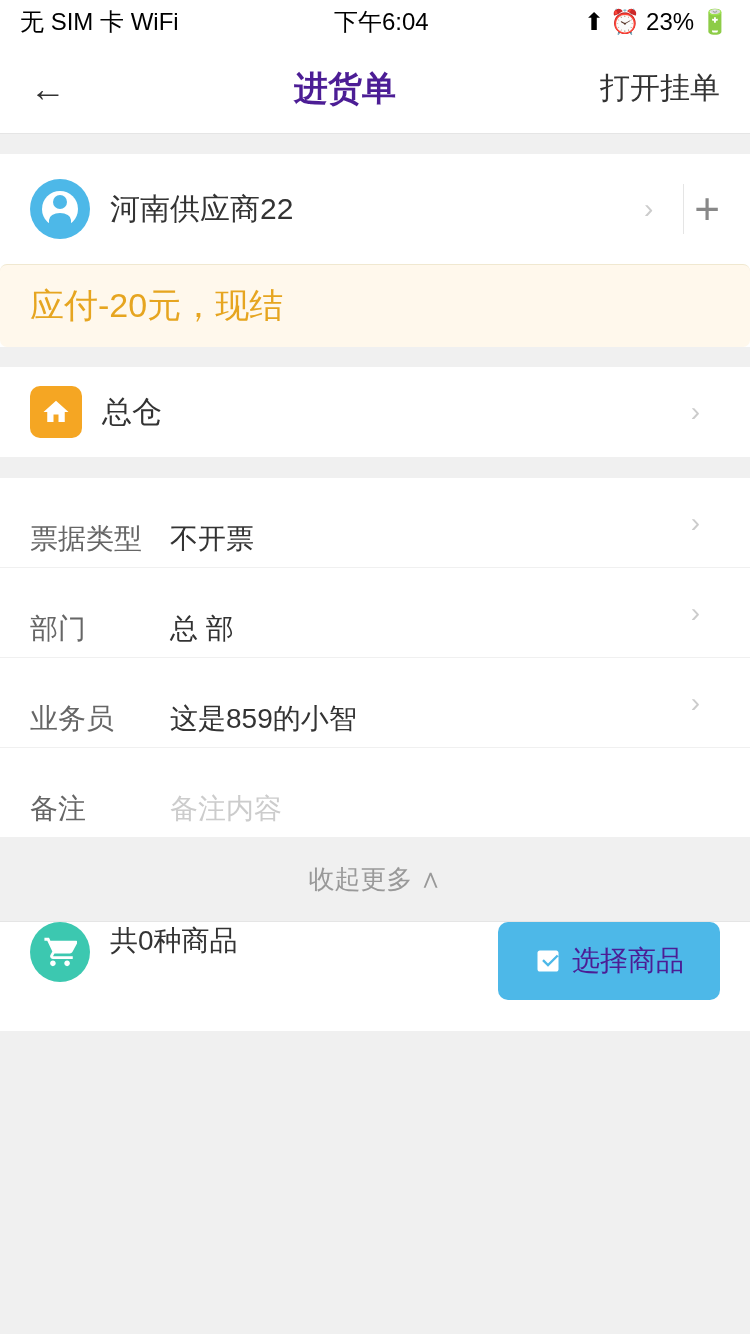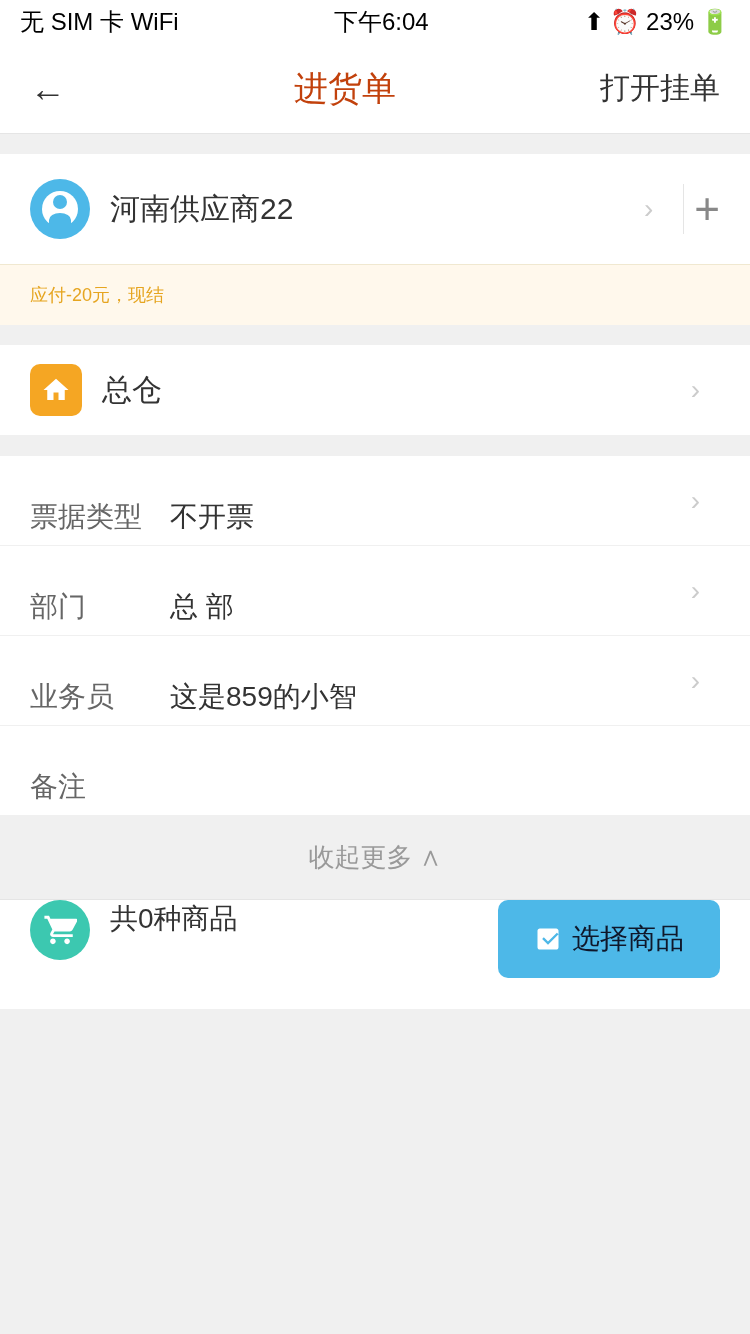--- a/index.html
+++ b/index.html
@@ -38,22 +38,22 @@
       border-bottom: 1px solid #e5e5e5;
     }
     .nav-back {
       font-size: 36px;
       color: #333;
       cursor: pointer;
       width: 60px;
     }
     .nav-title {
       font-size: 34px;
-      font-weight: 400;
-      color: #c2410c;
+      font-weight: 700;
+      color: #4c1d95;
     }
     .nav-action {
       font-size: 30px;
       color: #333;
       cursor: pointer;
     }
 
     
     .section-gap {
       height: 20px;
@@ -134,23 +134,24 @@
       width: 1px;
       height: 50px;
       background: #e5e5e5;
       margin: 0 10px;
     }
 
     
     .notice-bar {
       background: #fff8ec;
       padding: 18px 30px;
-      font-size: 18px;
+      font-size: 34px;
       color: #e6a520;
       border-top: 1px solid #f0e8d0;
+      border-radius: 7px;
     }
 
     
     .form-row {
       display: flex;
       align-items: center;
       padding: 0 30px;
       height: 90px;
       background: #fff;
       border-top: 1px solid #f0f0f0;
@@ -230,21 +231,21 @@
       margin-right: 20px;
       flex-shrink: 0;
     }
     .product-count {
       flex: 1;
       font-size: 28px;
       color: #333;
     }
     .select-btn {
       background: #4db8e8;
-      color: #0f172a;
+      color: #4c1d95;
       border-radius: 10px;
       padding: 20px 36px;
       font-size: 28px;
       display: flex;
       align-items: center;
       gap: 10px;
       cursor: pointer;
     }
 
     .gray-bottom {
@@ -314,20 +315,21 @@
     <div class="form-row-value">总 部</div>
     <span class="chevron-right">›</span>
   </div>
   <div class="form-row">
     <div class="form-row-label">业务员</div>
     <div class="form-row-value">这是859的小智</div>
     <span class="chevron-right">›</span>
   </div>
   <div class="form-row">
     <div class="form-row-label">备注</div>
+    <div class="form-row-value placeholder">备注内容</div>
   </div>
 </div>
 
 <div class="collapse-row">
   <span>收起更多 ∧</span>
 </div>
 
 <div class="bottom-bar">
   <div class="product-icon">
     <svg width="34" height="34" viewBox="0 0 24 24" fill="white">

